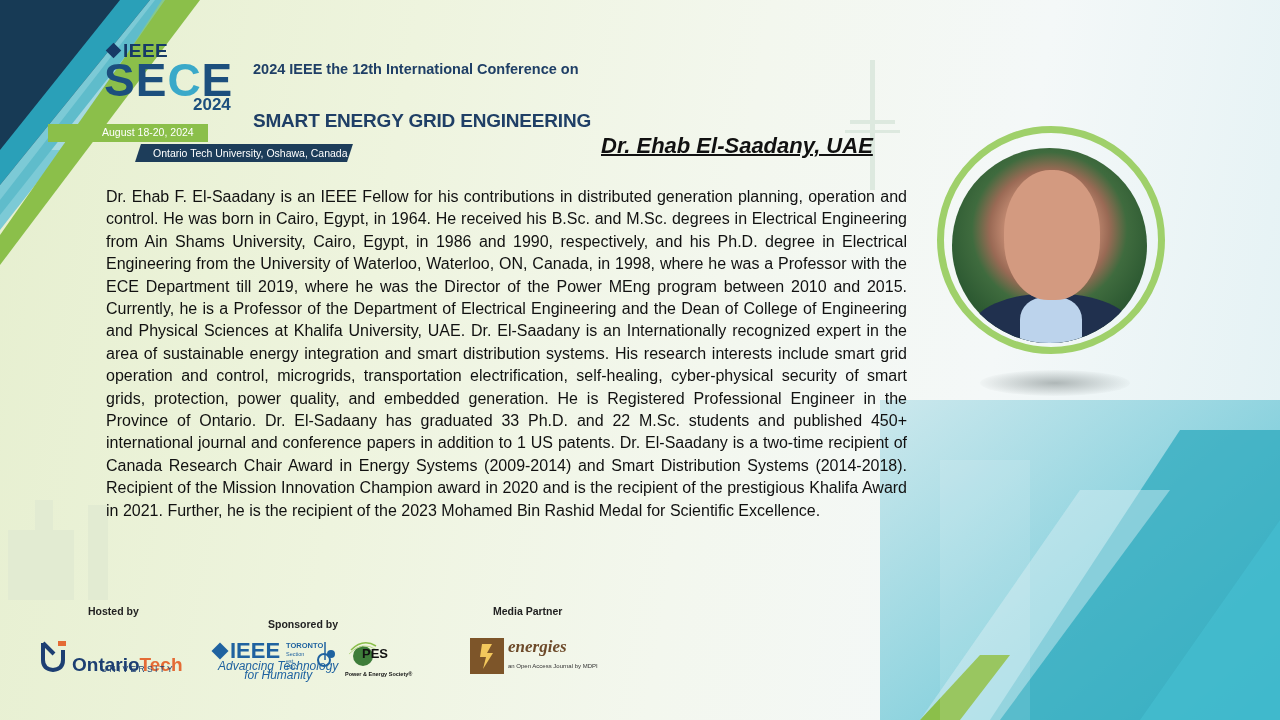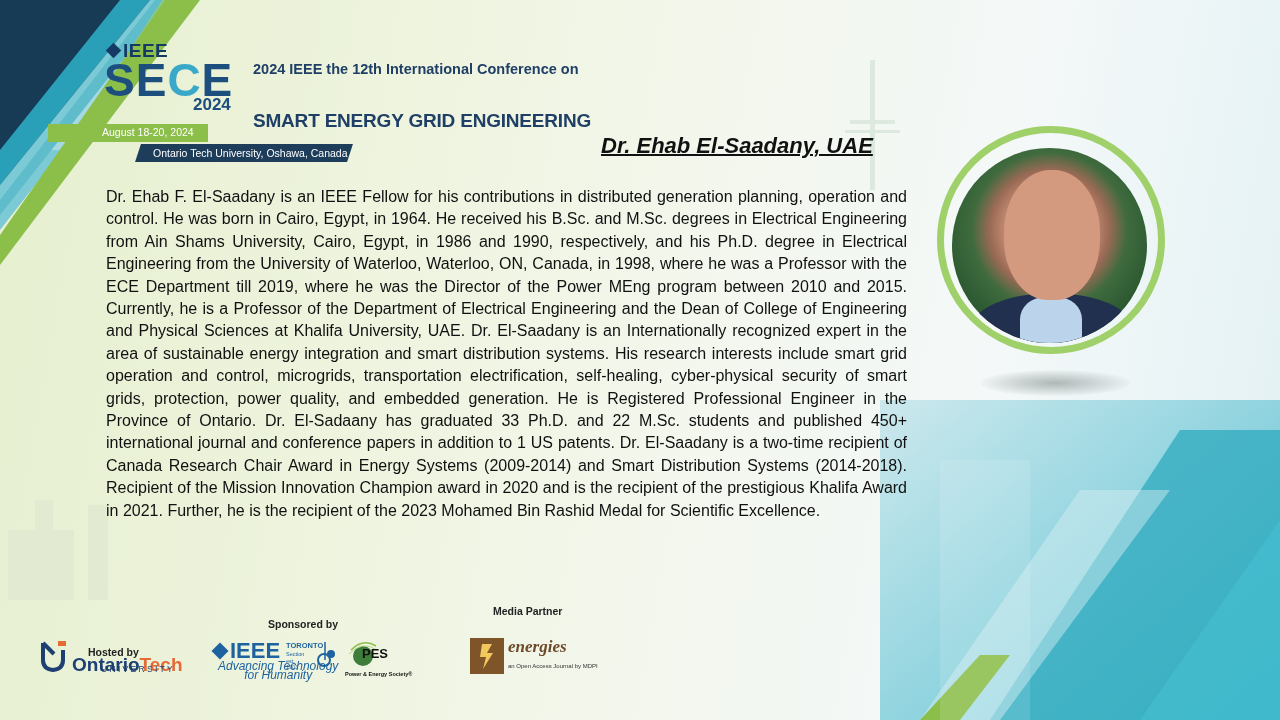--- a/index.html
+++ b/index.html
@@ -122,21 +122,21 @@
 <div class="bio">Dr. Ehab F. El-Saadany is an IEEE Fellow for his contributions in distributed generation planning, operation and control. He was born in Cairo, Egypt, in 1964. He received his B.Sc. and M.Sc. degrees in Electrical Engineering from Ain Shams University, Cairo, Egypt, in 1986 and 1990, respectively, and his Ph.D. degree in Electrical Engineering from the University of Waterloo, Waterloo, ON, Canada, in 1998, where he was a Professor with the ECE Department till 2019, where he was the Director of the Power MEng program between 2010 and 2015. Currently, he is a Professor of the Department of Electrical Engineering and the Dean of College of Engineering and Physical Sciences at Khalifa University, UAE. Dr. El-Saadany is an Internationally recognized expert in the area of sustainable energy integration and smart distribution systems. His research interests include smart grid operation and control, microgrids, transportation electrification, self-healing, cyber-physical security of smart grids, protection, power quality, and embedded generation. He is Registered Professional Engineer in the Province of Ontario.  Dr. El-Sadaany has graduated 33 Ph.D. and 22 M.Sc. students and published 450+ international journal and conference papers in addition to 1 US patents. Dr. El-Saadany is a two-time recipient of Canada Research Chair Award in Energy Systems (2009-2014) and Smart Distribution Systems (2014-2018). Recipient of the Mission Innovation Champion award in 2020 and is the recipient of the prestigious Khalifa Award in 2021. Further, he is the recipient of the 2023 Mohamed Bin Rashid Medal for Scientific Excellence.</div>
 
 <div class="photo-ring"></div>
 <div class="photo">
   <div class="suit"></div>
   <div class="shirt"></div>
   <div class="face"></div>
 </div>
 <div class="shadow"></div>
 
-<div class="foot-label" style="left:88px;top:605px;margin-top:41px;">Hosted by</div>
+<div class="foot-label" style="left:88px;top:605px;">Hosted by</div>
 <div class="foot-label" style="left:268px;top:618px;">Sponsored by</div>
 <div class="foot-label" style="left:493px;top:605px;">Media Partner</div>
 
 <div class="logo-ot">
   <svg width="28" height="32" viewBox="0 0 28 32">
     <path d="M3 3 L3 20 Q3 29 13 30 Q23 29 23 20 L23 10" fill="none" stroke="#1d3f72" stroke-width="4"></path>
     <path d="M3 3 L14 14" stroke="#1d3f72" stroke-width="4"></path>
     <rect x="18" y="1" width="8" height="5" fill="#e46b35"></rect>
   </svg>
   <div class="ot-word"><span style="color:#1d3f72">Ontario</span><span>Tech</span></div>

